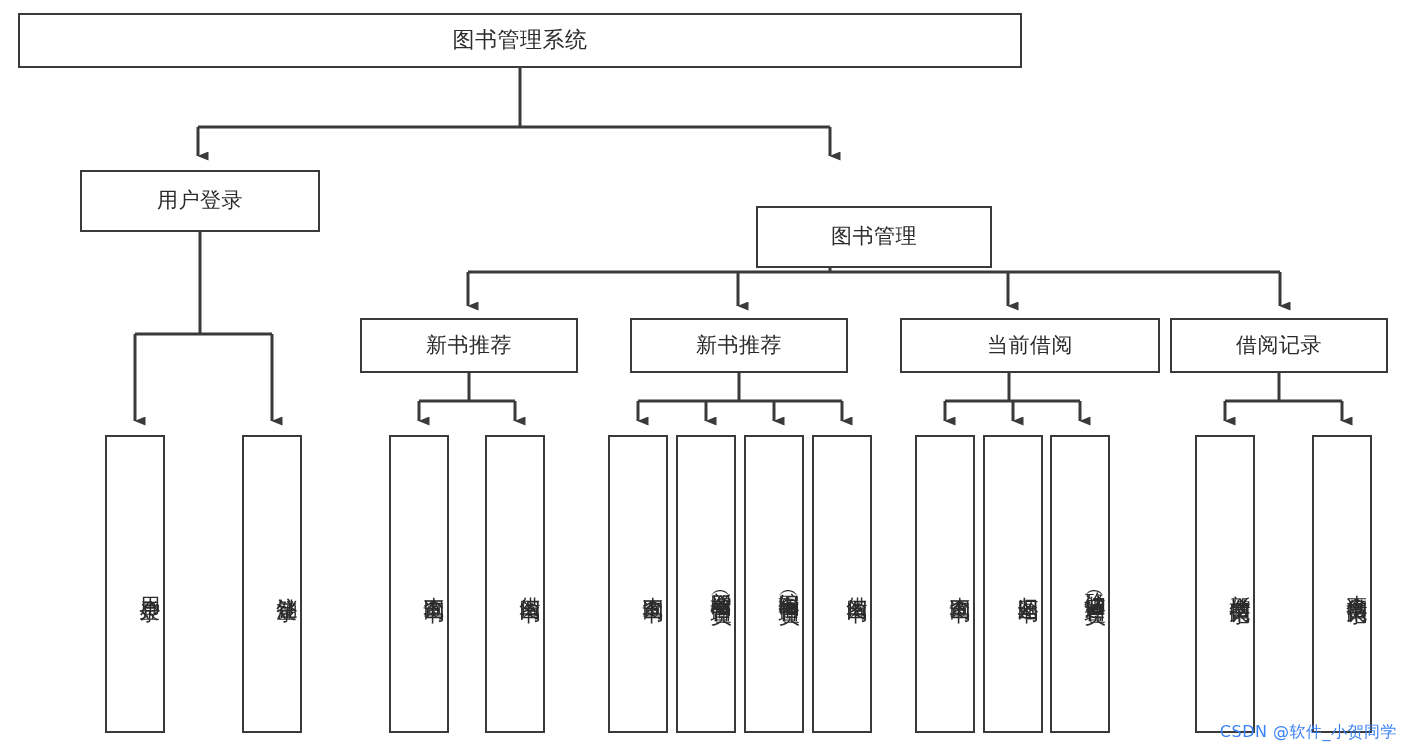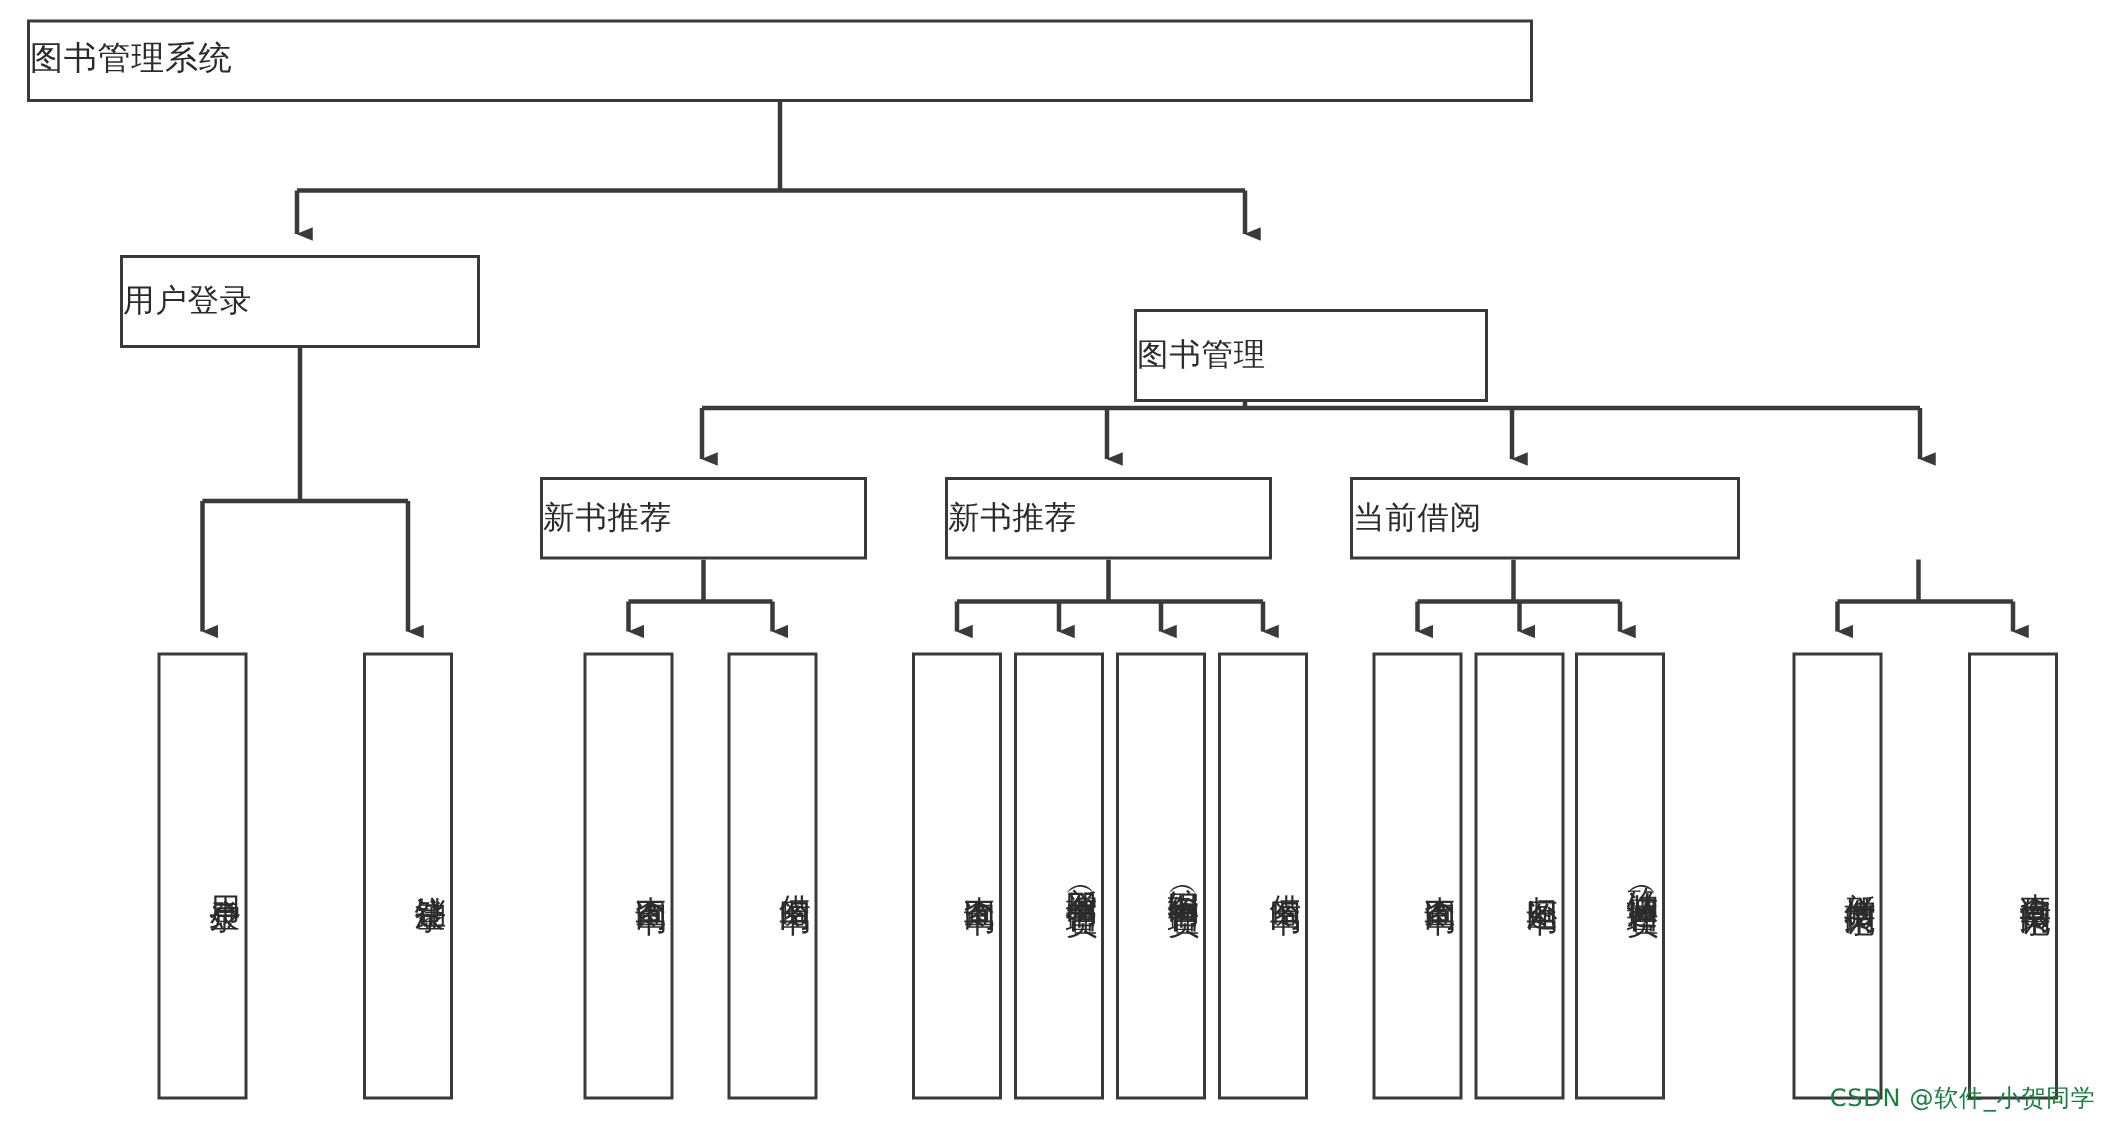--- a/index.html
+++ b/index.html
@@ -24,21 +24,21 @@
     height: 747px;
     pointer-events: none;
   }
   .node {
     position: absolute;
     box-sizing: border-box;
     background: #ffffff;
     border: 2px solid #3a3a3a;
     display: flex;
     align-items: center;
-    justify-content: flex-start;
+    justify-content: center;
     color: #2b2b2b;
   }
   .node-h {
     font-size: 21px;
     letter-spacing: 0.5px;
     line-height: 1.2;
     white-space: nowrap;
   }
   .node-root {
     font-size: 22px;
@@ -58,21 +58,21 @@
     align-items: flex-start;
   }
   .label {
     display: block;
   }
   .watermark {
     position: absolute;
     right: 8px;
     bottom: 4px;
     font-size: 16px;
-    color: #15803d;
+    color: #3b82f6;
     white-space: nowrap;
     letter-spacing: 0.5px;
   }
 </style>
 </head>
 <body>
 
 <div id="canvas">
 
   <svg id="wires" viewBox="0 0 1405 747" xmlns="http://www.w3.org/2000/svg">
@@ -143,20 +143,23 @@
   </div>
 
   <div class="node node-h" style="left:630px; top:318px; width:218px; height:55px;">
     <span class="label">新书推荐</span>
   </div>
 
   <div class="node node-h" style="left:900px; top:318px; width:260px; height:55px;">
     <span class="label">当前借阅</span>
   </div>
 
+  <div class="node node-h" style="left:1170px; top:318px; width:218px; height:55px;">
+    <span class="label">借阅记录</span>
+  </div>
 
   <div class="node node-v" style="left:105px; top:435px; width:60px; height:298px;">
     <span class="label">用户登录</span>
   </div>
 
   <div class="node node-v" style="left:242px; top:435px; width:60px; height:298px;">
     <span class="label">注销登录</span>
   </div>
 
   <div class="node node-v" style="left:389px; top:435px; width:60px; height:298px;">

